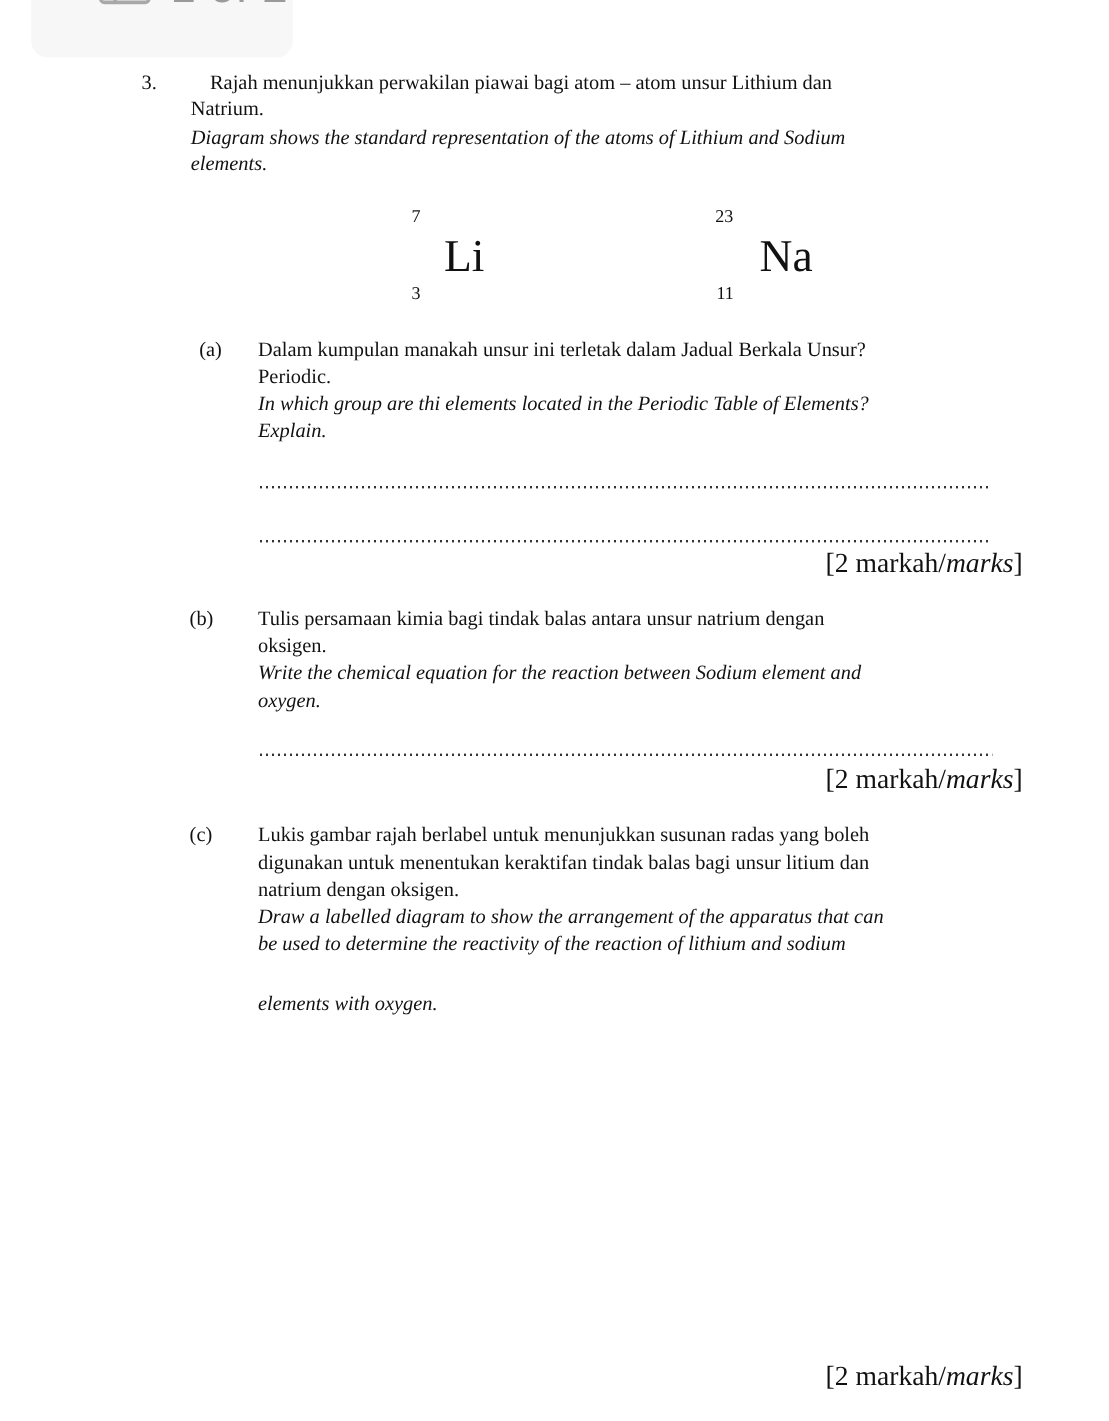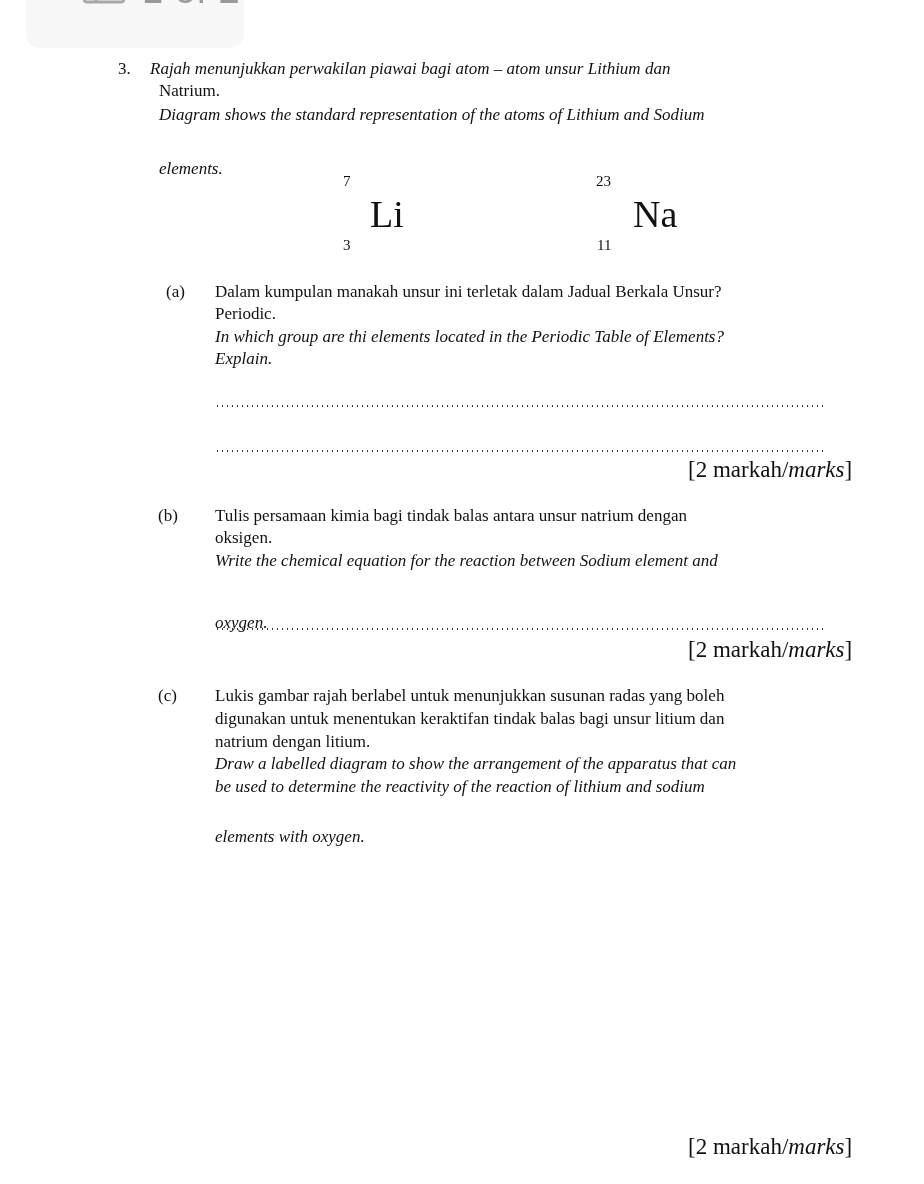--- a/index.html
+++ b/index.html
@@ -37,24 +37,24 @@
     <rect x="2" y="-6" width="40" height="34" rx="3" fill="none" stroke="#a8a8a8" stroke-width="3"></rect>
     <line x1="14" y1="-6" x2="14" y2="28" stroke="#a8a8a8" stroke-width="3"></line>
     <rect x="5" y="4" width="5" height="4" fill="#a8a8a8"></rect>
     <rect x="5" y="11" width="5" height="4" fill="#a8a8a8"></rect>
     <rect x="5" y="18" width="5" height="4" fill="#a8a8a8"></rect>
   </svg>
   <span class="pi-text">1 of 2</span>
 </div>
 
 <div class="t" style="left:118px; top:58px;">3.</div>
-<div class="t" style="left:150px; top:58px;font-style:italic;">Rajah menunjukkan perwakilan piawai bagi atom – atom unsur Lithium dan</div>
+<div class="t" style="left:175px; top:58px;">Rajah menunjukkan perwakilan piawai bagi atom – atom unsur Lithium dan</div>
 <div class="t" style="left:159px; top:80px;">Natrium.</div>
 <div class="t it" style="left:159px; top:104px;">Diagram shows the standard representation of the atoms of Lithium and Sodium</div>
-<div class="t it" style="left:159px; top:126px;margin-top:32px;">elements.</div>
+<div class="t it" style="left:159px; top:126px;">elements.</div>
 
 <div>
   <div class="small" style="left:343px; top:172px;">7</div>
   <div class="sym" style="left:370px; top:197px;">Li</div>
   <div class="small" style="left:343px; top:236px;">3</div>
 </div>
 
 <div>
   <div class="small" style="left:596px; top:172px;">23</div>
   <div class="sym" style="left:633px; top:197px;">Na</div>
@@ -70,28 +70,28 @@
   <div class="dots" style="left:215px; top:405px; width:610px;"></div>
   <div class="dots" style="left:215px; top:450px; width:610px;"></div>
   <div class="marks" style="left:688px; top:459px;"><span>[2 markah/</span><span class="it">marks</span><span>]</span></div>
 </div>
 
 <div>
   <div class="t" style="left:158px; top:505px;">(b)</div>
   <div class="t" style="left:215px; top:505px;">Tulis persamaan kimia bagi tindak balas antara unsur natrium dengan</div>
   <div class="t" style="left:215px; top:527px;">oksigen.</div>
   <div class="t it" style="left:215px; top:550px;">Write the chemical equation for the reaction between Sodium element and</div>
-  <div class="t it" style="left:215px; top:573px;margin-top:39px;">oxygen.</div>
+  <div class="t it" style="left:215px; top:573px;">oxygen.</div>
   <div class="dots" style="left:215px; top:628px; width:612px;"></div>
   <div class="marks" style="left:688px; top:639px;"><span>[2 markah/</span><span class="it">marks</span><span>]</span></div>
 </div>
 
 <div>
   <div class="t" style="left:158px; top:685px;">(c)</div>
   <div class="t" style="left:215px; top:685px;">Lukis gambar rajah berlabel untuk menunjukkan susunan radas yang boleh</div>
   <div class="t" style="left:215px; top:708px;">digunakan untuk menentukan keraktifan tindak balas bagi unsur litium dan</div>
-  <div class="t" style="left:215px; top:731px;">natrium dengan litium.</div>
+  <div class="t" style="left:215px; top:731px;">natrium dengan oksigen.</div>
   <div class="t it" style="left:215px; top:753px;font-family:Liberation Serif, serif;">Draw a labelled diagram to show the arrangement of the apparatus that can</div>
   <div class="t it" style="left:215px; top:776px;">be used to determine the reactivity of the reaction of lithium and sodium</div>
   <div class="t it" style="left:215px; top:798px;margin-top:28px;">elements with oxygen.</div>
   <div style="position:absolute; left:215px; top:830px; width:612px; height:290px;"></div>
   <div class="marks" style="left:688px; top:1136px;"><span>[2 markah/</span><span class="it">marks</span><span>]</span></div>
 </div>
 
 </body></html>

